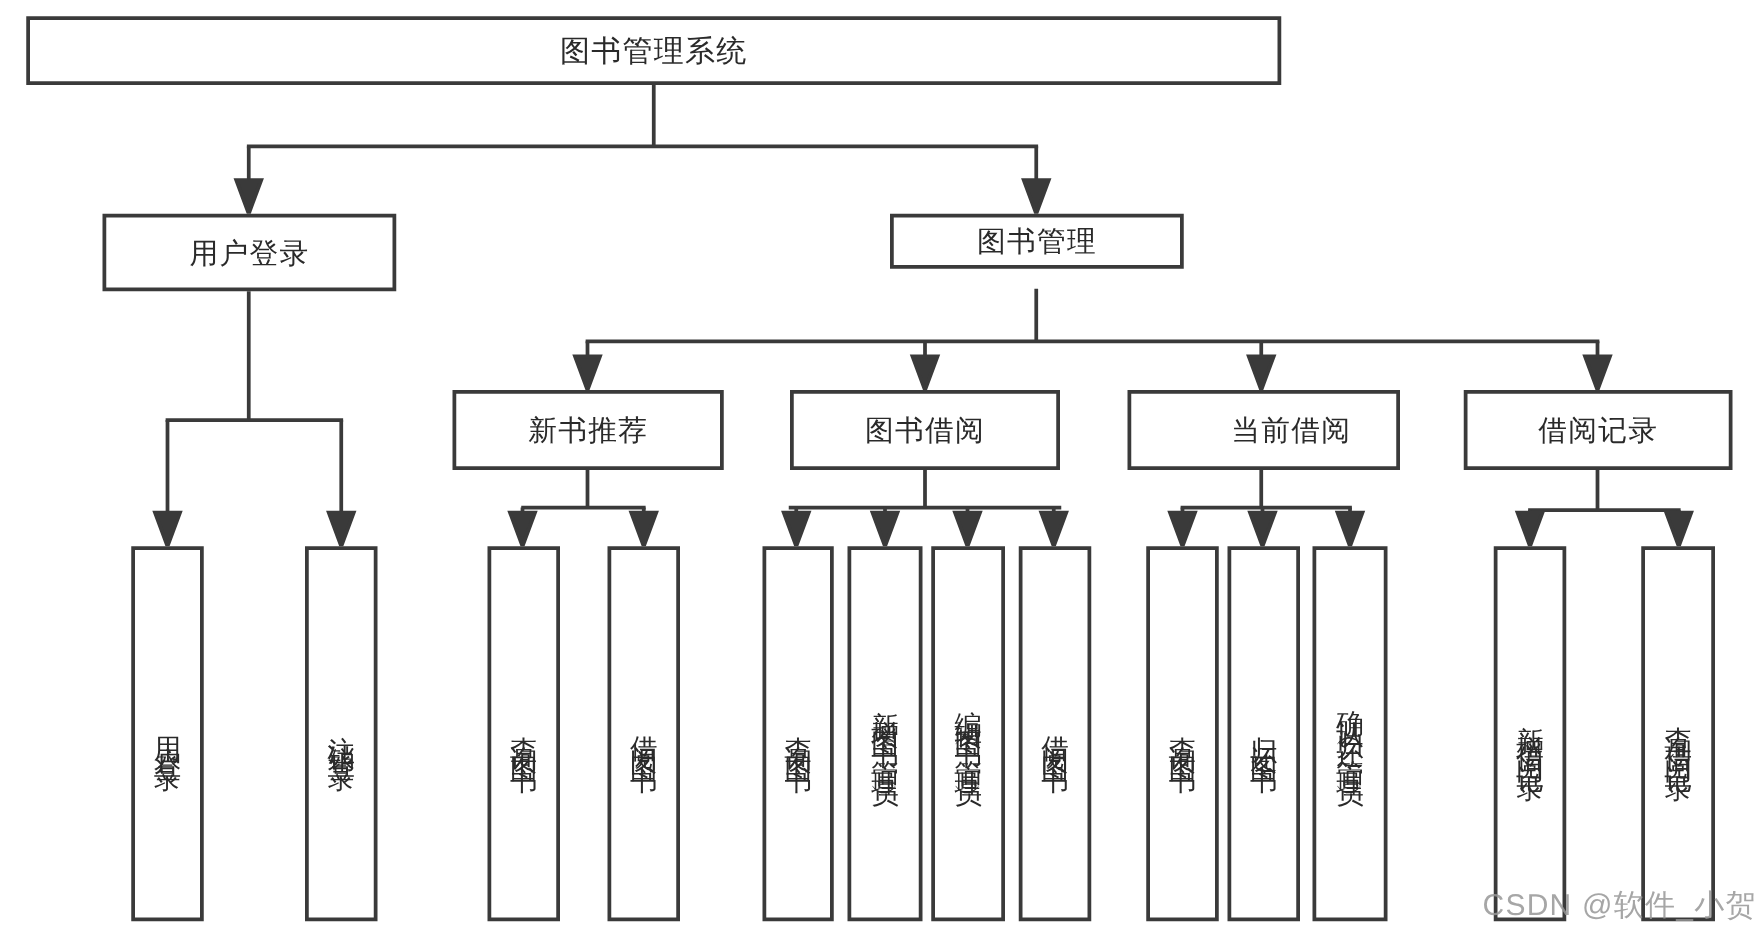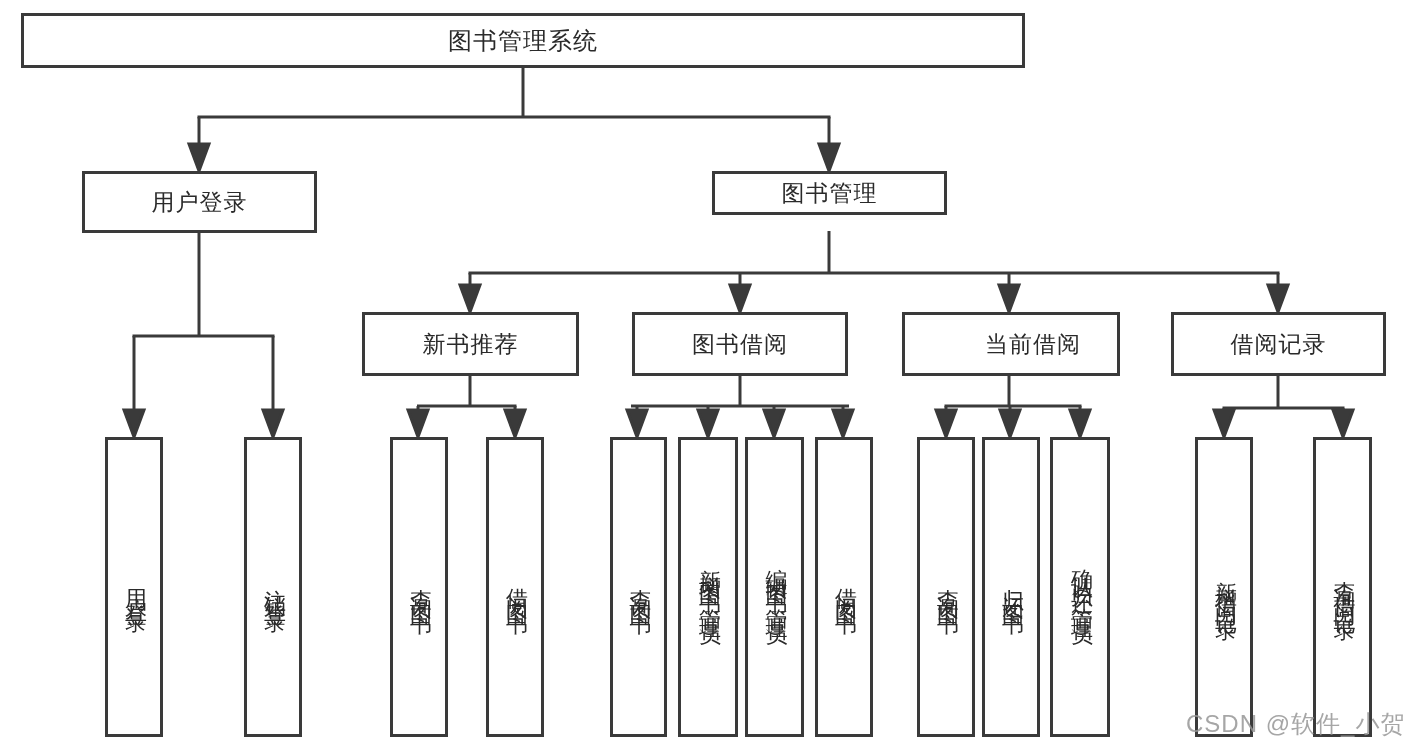--- a/index.html
+++ b/index.html
@@ -19,21 +19,20 @@
   .node {
     position: absolute;
     box-sizing: border-box;
     background: #ffffff;
     border: 3px solid #3a3a3a;
     display: flex;
     align-items: center;
     justify-content: center;
     color: #2a2a2a;
     text-align: center;
-    font-family: Liberation Mono, monospace;
   }
   .lvl1 { font-size: 24px; letter-spacing: 1px; }
   .lvl2, .lvl3 { font-size: 23px; letter-spacing: 1px; }
   .leaf {
     writing-mode: vertical-rl;
     text-orientation: mixed;
     font-size: 22px;
     letter-spacing: 8px;
     line-height: 1;
   }

